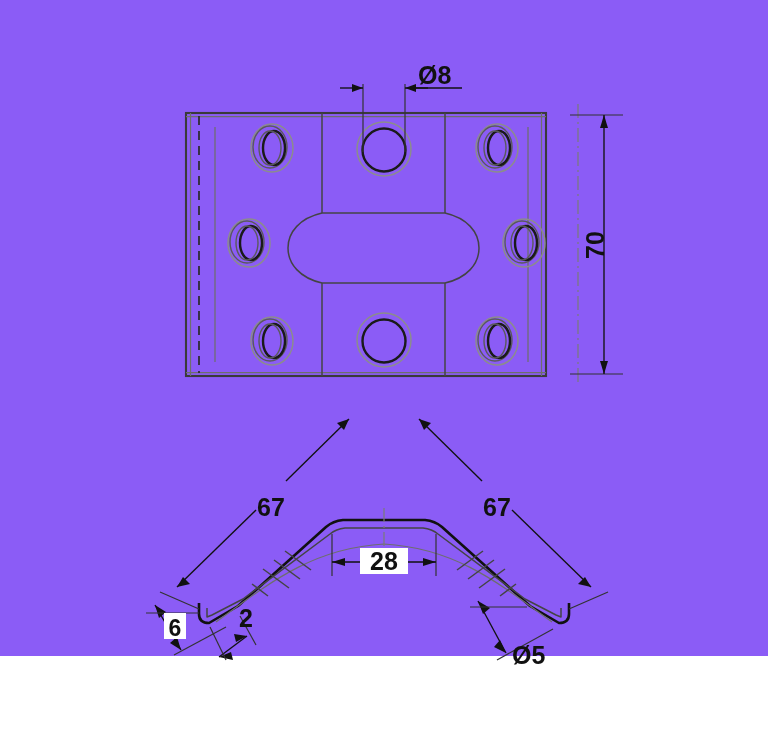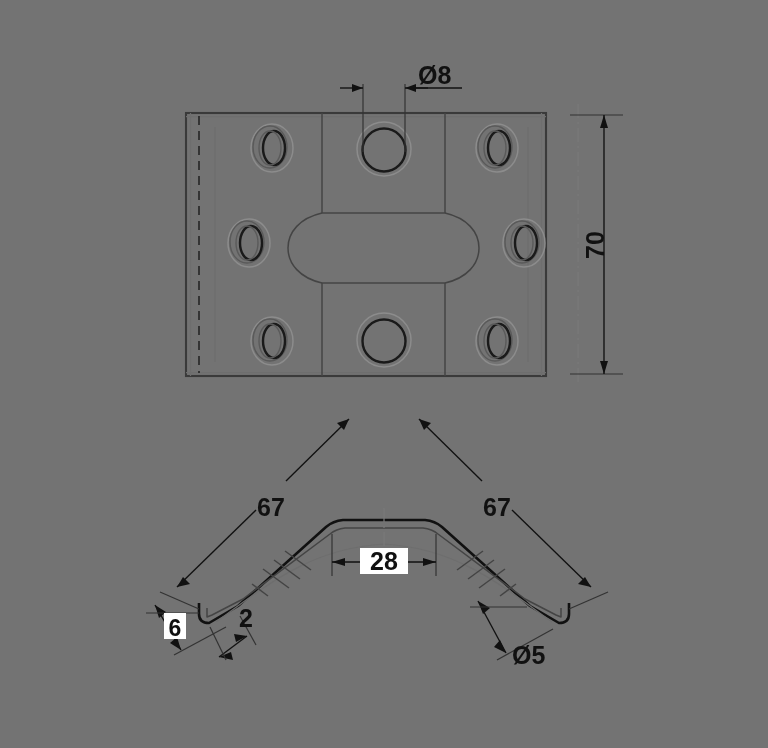--- a/index.html
+++ b/index.html
@@ -9,22 +9,22 @@
   }
   body {
     width: 768px;
     height: 748px;
     font-family: "Liberation Sans", sans-serif;
     overflow: hidden;
   }
   #drawing-root {
     position: relative;
     width: 768px;
-    height: 748px;
-    background: #737373;
+    height: 656px;
+    background: #8b5cf6;
   }
   svg#tech-drawing {
     display: block;
     width: 768px;
     height: 748px;
   }
   .outline {
     fill: none;
     stroke: #3a3a3a;
     stroke-width: 2.1;

